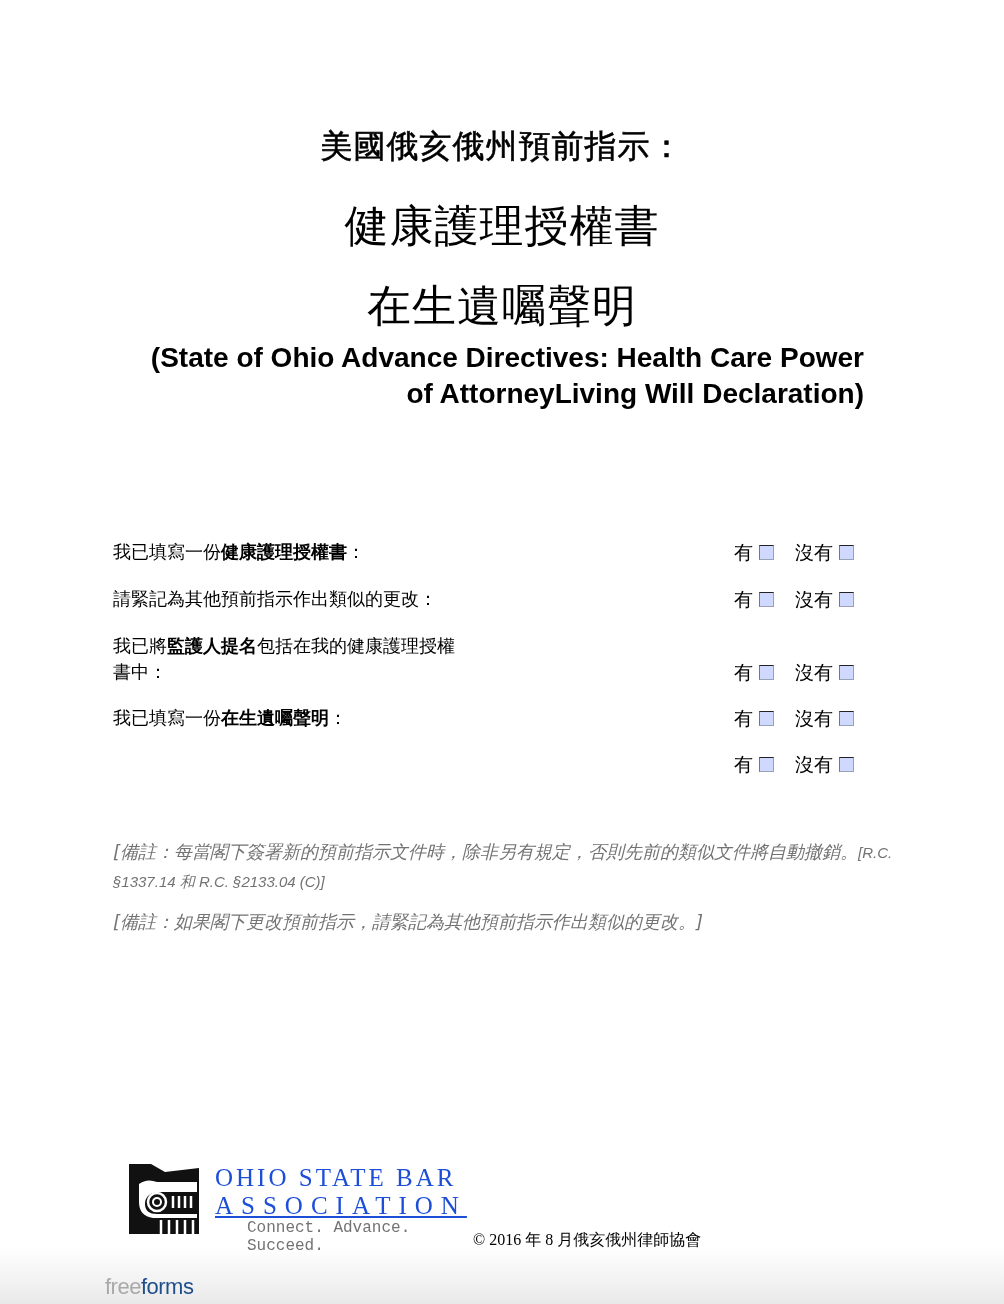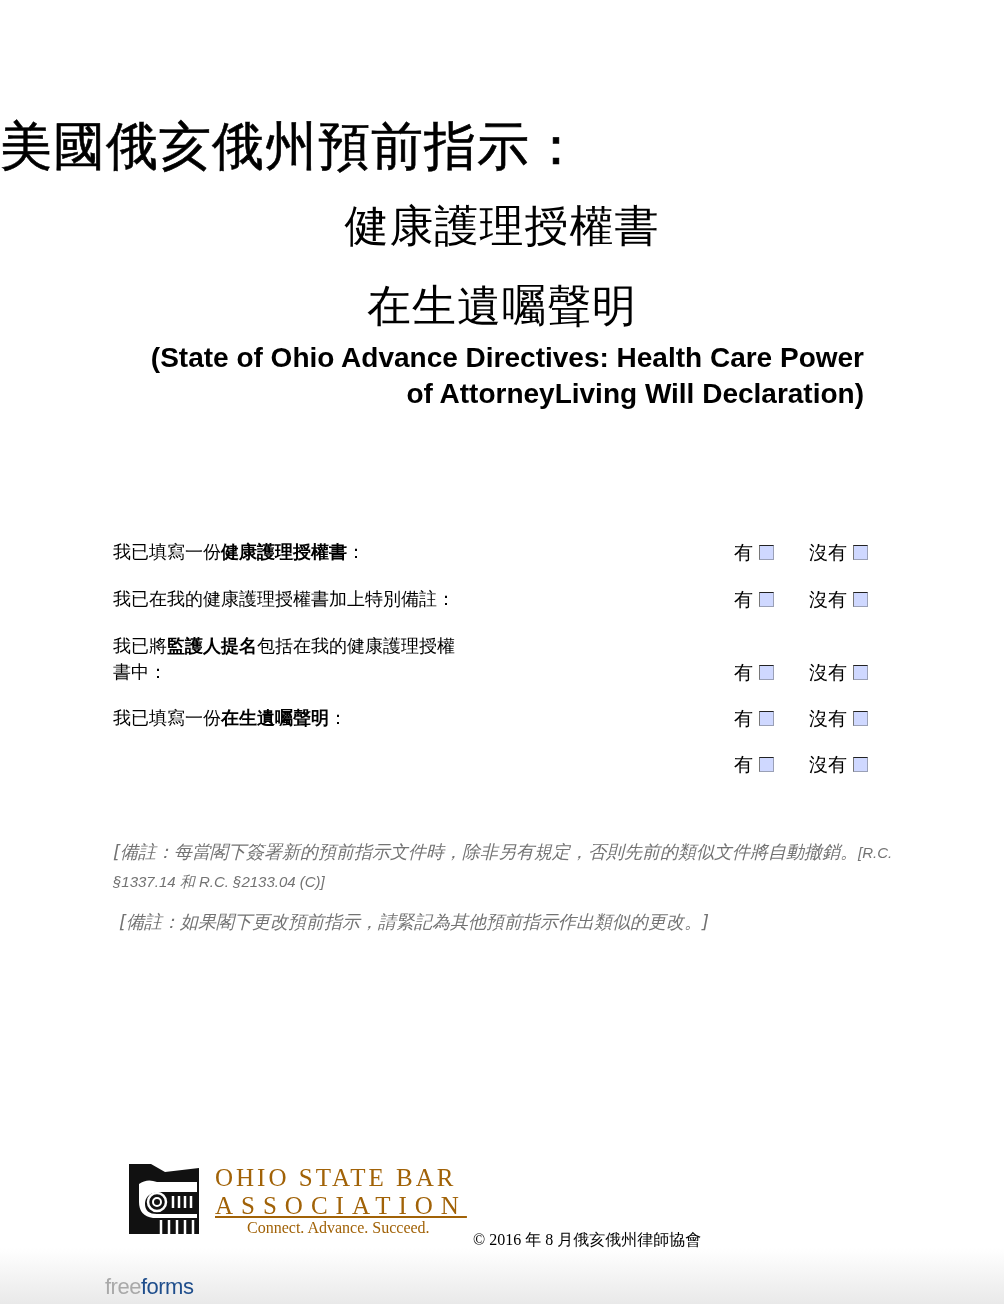--- a/index.html
+++ b/index.html
@@ -8,22 +8,22 @@
     background: #ffffff;
     font-family: "DejaVu Sans", "Liberation Sans", sans-serif;
     color: #000;
   }
   .page { position: absolute; inset: 0; }
   .footer-band {
     position: absolute; left: 0; right: 0; top: 1248px; bottom: 0;
     background: linear-gradient(#ffffff, #e9e9e9);
   }
   .title1 {
-    position: absolute; left: 0; right: 0; top: 118px; 
-    font-size: 52px; line-height: 56px; font-weight: normal; letter-spacing: 1px;
+    position: absolute; left: 0; right: 0; top: 118px; text-align: center;
+    font-size: 32px; line-height: 56px; font-weight: normal; letter-spacing: 1px;
     font-family: "DejaVu Sans", sans-serif;
     -webkit-text-stroke: 0.6px #000;
   }
   .title2 {
     position: absolute; left: 0; right: 0; top: 198px; text-align: center;
     font-size: 44px; line-height: 56px; letter-spacing: 1px;
     font-family: "DejaVu Serif", serif;
   }
   .title3 {
     position: absolute; left: 0; right: 0; top: 278px; text-align: center;
@@ -33,38 +33,38 @@
   .subtitle {
     position: absolute; left: 140px; right: 140px; top: 340px; text-align: right;
     font-family: "Liberation Sans", sans-serif; font-weight: bold;
     font-size: 28px; line-height: 36px;
   }
   .row { position: absolute; left: 113px; width: 760px; font-size: 18px; line-height: 26px; }
   .row .q { position: absolute; left: 0; top: 0; width: 380px; }
   .row .q b { font-weight: bold; }
   .opts { position: absolute; left: 621px; bottom: 0; white-space: nowrap; font-size: 19px; line-height: 26px; }
   .opt { display: inline-flex; align-items: center; }
-  .opt + .opt { margin-left: 29px; }
+  .opt + .opt { margin-left: 15px; }
   .cb {
     display: inline-block; width: 15px; height: 15px; margin-left: 6px;
     background: #cfd8ff; border: 1px solid #9aa0b6; border-top-color: #222; border-left-color: #777;
     box-sizing: border-box; vertical-align: middle; cursor: pointer;
   }
   .note {
     position: absolute; left: 113px; width: 780px; font-style: italic;
     font-size: 18px; line-height: 28px; color: #737373;
   }
   .note .ref { font-family: "Liberation Sans", sans-serif; font-size: 15px; font-style: italic; }
   .logo { position: absolute; left: 127px; top: 1162px; width: 330px; height: 80px; }
   .logo-name1, .logo-name2 {
-    position: absolute; left: 88px; font-family: "Liberation Serif", serif; color: #a16207;
+    position: absolute; left: 88px; font-family: "Liberation Serif", serif; color: #1d4ed8;
   }
   .logo-name1 { top: 2px; font-size: 25px; letter-spacing: 3px; }
   .logo-name2 { top: 30px; font-size: 25px; letter-spacing: 8px; text-decoration: underline; }
-  .logo-tag { position: absolute; left: 120px; top: 57px; font-family: Liberation Serif, serif; font-size: 16px; color: #a16207; }
+  .logo-tag { position: absolute; left: 120px; top: 57px; font-family: Liberation Mono, monospace; font-size: 16px; color: #737373; }
   .copyright {
     position: absolute; left: 473px; top: 1228px; font-size: 16px; line-height: 24px;
     font-family: Liberation Serif, serif;
   }
   .freeforms {
     position: absolute; left: 105px; top: 1274px; font-size: 22px; font-weight: normal;
     font-family: "Liberation Sans", sans-serif; letter-spacing: -0.5px;
   }
   .freeforms .f1 { color: #a9a9a9; }
   .freeforms .f2 { color: #1f4e8c; }
@@ -88,21 +88,21 @@
           <span class="cb"></span>
         </span>
       <span class="opt">
           <span>沒有</span>
           <span class="cb"></span>
         </span>
     </div>
   </div>
 
   <div class="row" style="top:586px;height:26px;">
-    <div class="q"><span>我已在我的健康護理授權書加上特別備註：</span><b></b><span></span></div>
+    <div class="q"><span>請緊記為其他預前指示作出類似的更改：</span><b></b><span></span></div>
     <div class="opts">
       <span class="opt">
           <span>有</span>
           <span class="cb"></span>
         </span>
       <span class="opt">
           <span>沒有</span>
           <span class="cb"></span>
         </span>
     </div>
@@ -145,21 +145,21 @@
       <span class="opt">
           <span>沒有</span>
           <span class="cb"></span>
         </span>
     </div>
   </div>
 
   <div class="note" style="top:838px;">
     <span>[備註：每當閣下簽署新的預前指示文件時，除非另有規定，否則先前的類似文件將自動撤銷。</span><span class="ref">[R.C. §1337.14 和 R.C. §2133.04 (C)]</span>
   </div>
-  <div class="note" style="top:908px;margin-left:6px;">[備註：如果閣下更改預前指示，請緊記為其他預前指示作出類似的更改。]</div>
+  <div class="note" style="top:908px;">[備註：如果閣下更改預前指示，請緊記為其他預前指示作出類似的更改。]</div>
 
   <div class="logo">
     <svg width="75" height="75" viewBox="0 0 75 75" style="position:absolute;left:0;top:0;">
       <path d="M2 2 L24 2 L38 10 L72 6 L72 72 L2 72 Z" fill="#111"></path>
       <path d="M12 22 Q20 16 30 20 L70 20 L70 30 L30 30 Q18 32 18 42 Q18 52 30 52 L70 52 L70 56 L26 56 Q12 54 12 40 Z" fill="#fff"></path>
       <circle cx="30" cy="40" r="9" fill="none" stroke="#fff" stroke-width="2.5"></circle>
       <circle cx="30" cy="40" r="4" fill="none" stroke="#fff" stroke-width="2"></circle>
       <g stroke="#fff" stroke-width="2.5">
         <line x1="46" y1="34" x2="46" y2="46"></line>
           <line x1="52" y1="34" x2="52" y2="46"></line>

